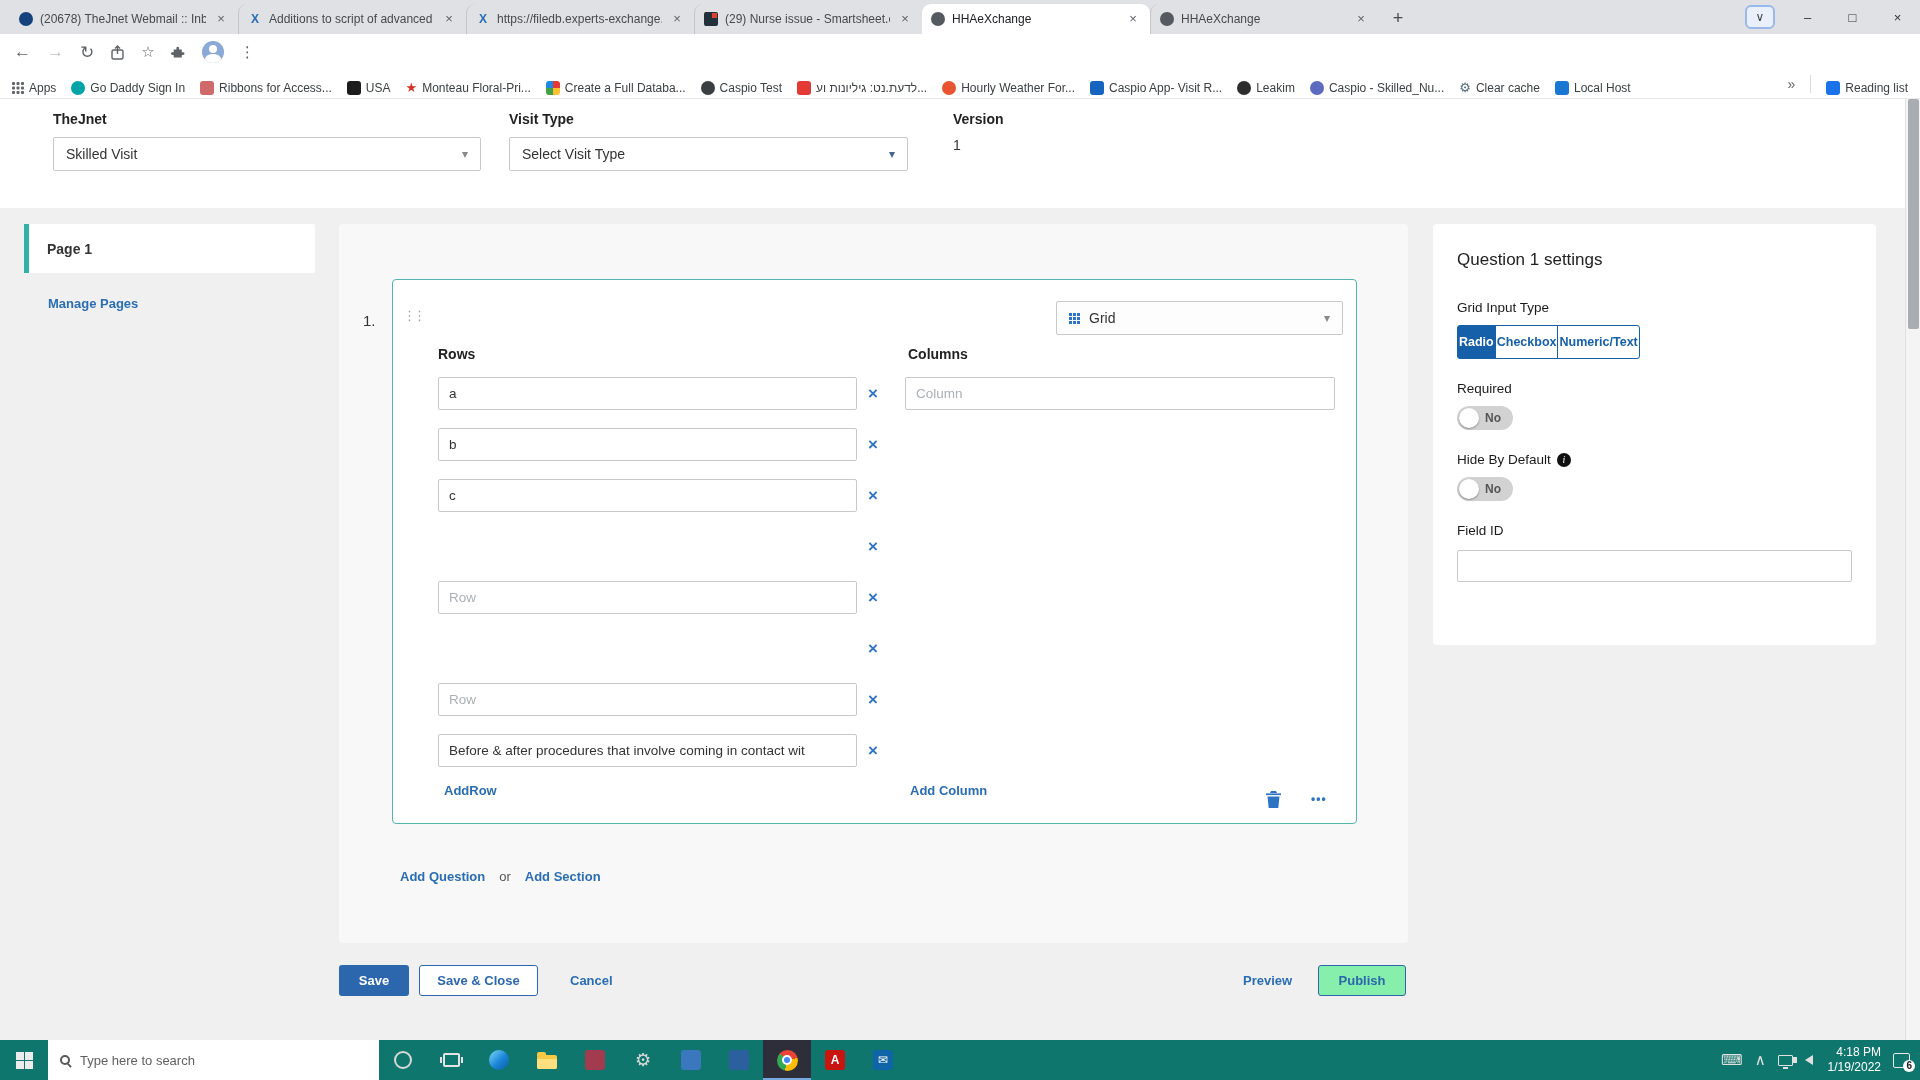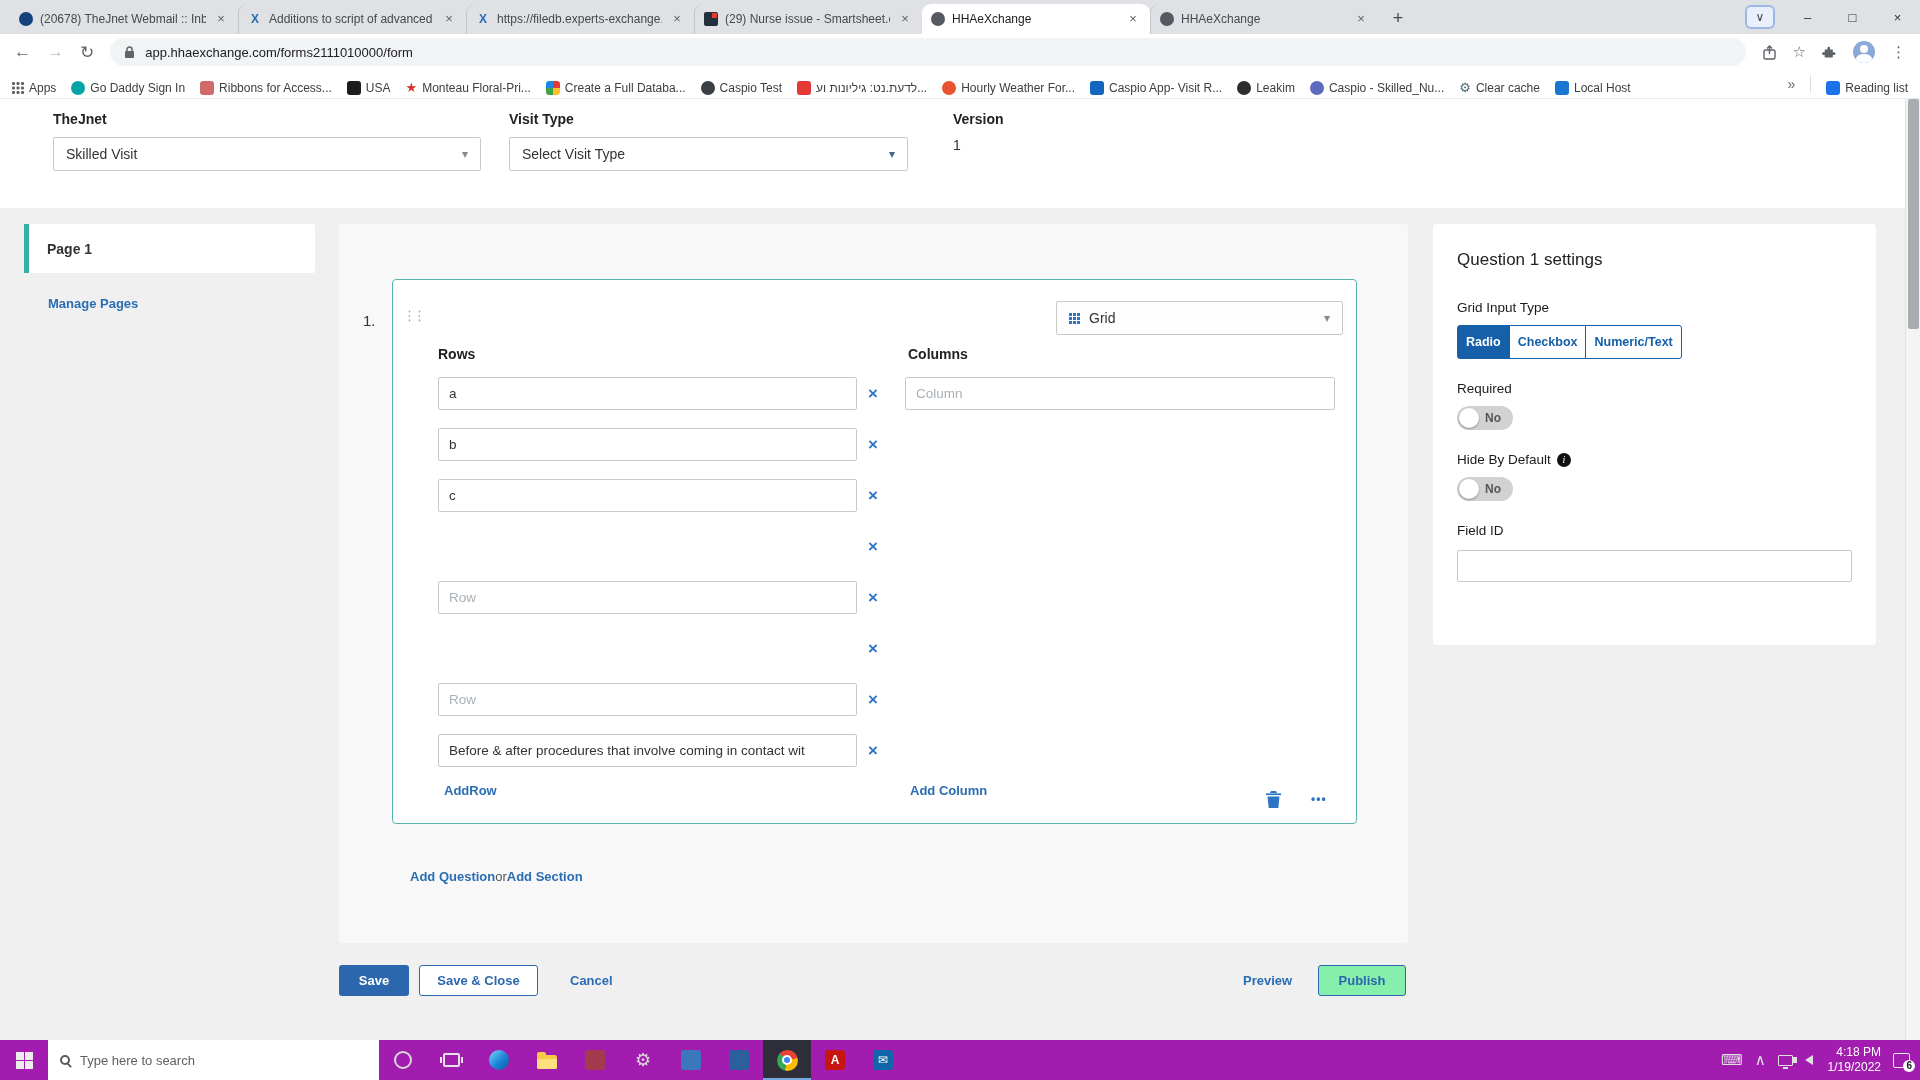--- a/index.html
+++ b/index.html
@@ -94,30 +94,30 @@
   .row-input { position:absolute; left:45px; width:419px; height:33px; }
   .xbtn { position:absolute; left:468px; width:24px; height:33px; display:flex; align-items:center; justify-content:center;
           color:#2d74c4; font-weight:bold; font-size:17px; }
   .col-input { position:absolute; left:512px; top:97px; width:430px; height:33px; }
   .blue-link { font-size:13px; font-weight:bold; color:#2a6db3; }
   .addrow { position:absolute; left:51px; top:503px; }
   .addcol { position:absolute; left:517px; top:503px; }
   .trash { position:absolute; left:872px; top:510px; }
   .dots { position:absolute; left:918px; top:512px; color:#2d74c4; font-weight:bold; font-size:12px; letter-spacing:1px; }
 
-  .addq-row { position:absolute; left:71px; top:645px; display:flex; align-items:center; gap:0; font-size:13px; }
+  .addq-row { position:absolute; left:61px; top:645px; display:flex; align-items:center; gap:14px; font-size:13px; }
   .or-label { color:#555; }
 
   
   .settings { position:absolute; left:1433px; top:16px; width:443px; height:421px; background:#fff; border-radius:4px;
               padding:26px 24px 0; }
   .s-title { font-size:17px; color:#222; font-weight:normal; margin-bottom:30px; }
   .s-label { font-size:13.5px; font-weight:normal; color:#1a1a1a; margin-bottom:10px; display:flex; align-items:center; gap:6px;text-align:right; }
   .seg-group { display:flex; margin-bottom:22px; }
-  .seg { height:34px; padding:0 8px; display:flex; align-items:center; font-size:12.5px; font-weight:bold;
+  .seg { height:34px; padding:0 1px; display:flex; align-items:center; font-size:12.5px; font-weight:bold;
          color:#1560a8; background:#fff; border:1px solid #1560a8; margin-left:-1px; }
   .seg:first-child { border-radius:3px 0 0 3px; margin-left:0; }
   .seg:last-child { border-radius:0 3px 3px 0; }
   .seg.active { background:#1560a8; color:#fff; }
   .toggle { width:56px; height:24px; border-radius:12px; background:#d2d2d2; display:flex; align-items:center;
             margin-bottom:22px; }
   .knob { width:20px; height:20px; background:#fff; border-radius:50%; margin-left:2px; box-shadow:0 1px 2px rgba(0,0,0,.35); flex:none; }
   .toggle-text { margin-left:6px; font-size:12px; font-weight:bold; color:#555; }
   .info-dot { width:14px; height:14px; border-radius:50%; background:#111; color:#fff; font-size:10px;
               display:inline-flex; align-items:center; justify-content:center; }
@@ -131,21 +131,21 @@
   .btn-saveclose { left:419px; top:757px; width:119px; background:#fff; color:#2c67ad; border:1px solid #2c67ad; }
   .link-cancel { position:absolute; left:570px; top:765px; }
   .link-preview { position:absolute; left:1243px; top:765px; }
   .btn-publish { left:1318px; top:757px; width:88px; background:#86efac; color:#2c67ad; border:1px solid #2c67ad; }
 
   
   .scrollbar { position:absolute; right:0; top:99px; width:15px; height:941px; background:#f4f4f4; border-left:1px solid #e2e2e2; }
   .thumb { position:absolute; top:0; left:2px; width:11px; height:230px; background:#a9adb2; border-radius:2px; }
 
   
-  .taskbar { position:absolute; top:1040px; left:0; width:1920px; height:40px; background:#a21caf;
+  .taskbar { position:absolute; top:1040px; left:0; width:1920px; height:40px; background:#0f766e;
              display:flex; align-items:stretch; color:#e8e8e8; }
   .tb-start { width:48px; display:flex; align-items:center; justify-content:center; }
   .win-logo { width:17px; height:17px; position:relative; }
   .win-logo::before { content:""; position:absolute; width:8px; height:8px; background:#ececec;
                       box-shadow:9px 0 #ececec,0 9px #ececec,9px 9px #ececec; }
   .tb-search { width:331px; background:#fff; display:flex; align-items:center; gap:10px; padding:0 12px; }
   .mag { width:10px; height:10px; border:2px solid #5a5a5a; border-radius:50%; position:relative; flex:none; }
   .mag::after { content:""; position:absolute; width:2px; height:6px; background:#5a5a5a; transform:rotate(-45deg);
                 right:-2px; bottom:-5px; }
   .tb-search input { border:none; outline:none; font-size:13px; color:#444; width:100%; background:transparent;
@@ -224,27 +224,20 @@
     <div class="wc">–</div>
     <div class="wc">□</div>
     <div class="wc">×</div>
   </div>
 </div>
 
 <div class="addressbar">
   <span class="nav-ic">←</span>
   <span class="nav-ic disabled">→</span>
   <span class="nav-ic">↻</span>
-  <div class="omnibox">
-    <svg width="11" height="13" viewBox="0 0 11 13">
-      <rect x="1" y="5" width="9" height="7" rx="1" fill="#5f6368"></rect>
-      <path d="M3 5 V3.5 a2.5 2.5 0 0 1 5 0 V5" fill="none" stroke="#5f6368" stroke-width="1.5"></path>
-    </svg>
-    <span class="url">app.hhaexchange.com/forms2111010000/form</span>
-  </div>
   <div class="ab-right">
     <svg width="15" height="15" viewBox="0 0 15 15">
       <rect x="2" y="5" width="11" height="9" rx="1.5" fill="none" stroke="#5f6368" stroke-width="1.4"></rect>
       <path d="M7.5 9 V1 M5 3.5 L7.5 1 L10 3.5" fill="none" stroke="#5f6368" stroke-width="1.4"></path>
     </svg>
     <span class="ab-ic">☆</span>
     <svg width="15" height="15" viewBox="0 0 15 15">
       <path d="M3 5h3V3.5A1.5 1.5 0 0 1 7.5 2 1.5 1.5 0 0 1 9 3.5V5h3v3h1.5A1.5 1.5 0 0 1 15 9.5 1.5 1.5 0 0 1 13.5 11H12v3H3v-3H1.5A1.5 1.5 0 0 1 0 9.5 1.5 1.5 0 0 1 1.5 8H3V5z" fill="#5f6368" transform="scale(0.9)"></path>
     </svg>
     <span class="avatar"></span>

